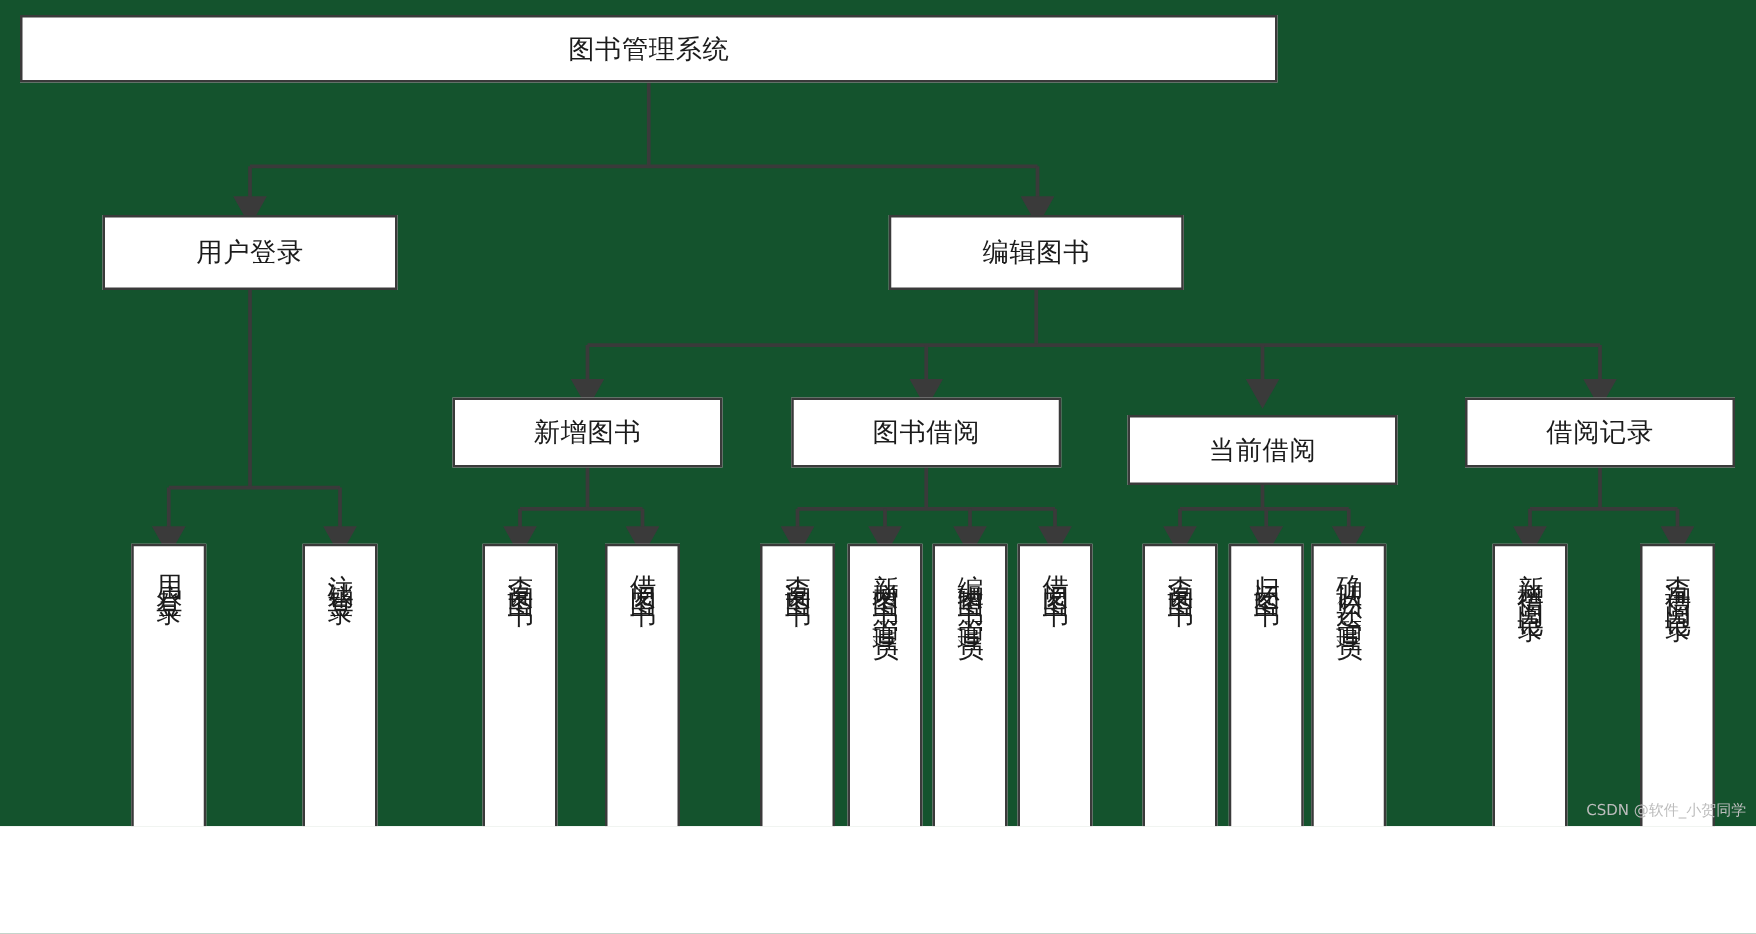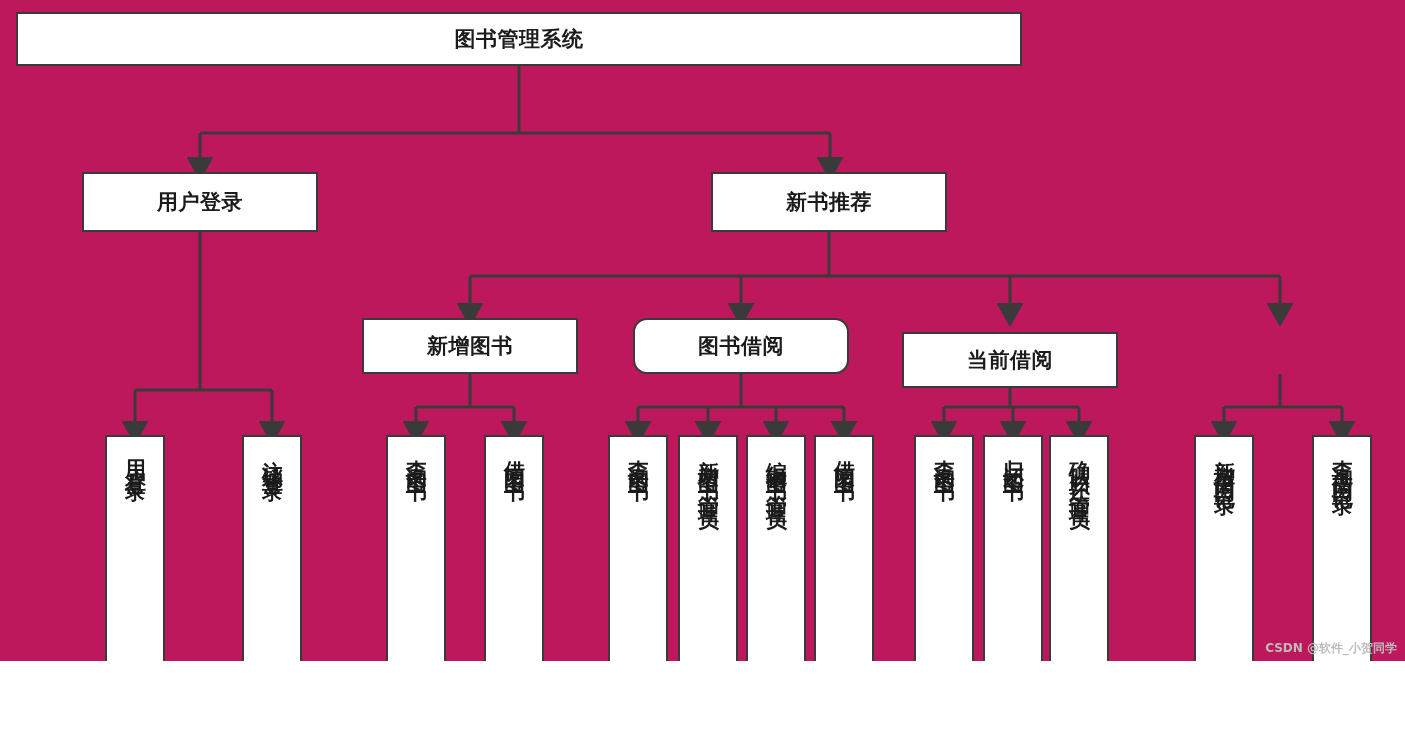--- a/index.html
+++ b/index.html
@@ -8,23 +8,22 @@
     padding: 0;
     background: #ffffff;
   }
   body {
     font-family: "DejaVu Sans", "Liberation Sans", sans-serif;
   }
   #canvas {
     position: relative;
     width: 1405px;
     height: 661px;
-    background: #be185d;
+    background: #14532d;
     overflow: hidden;
-    font-weight: bold;
   }
   svg#wires {
     position: absolute;
     left: 0;
     top: 0;
     width: 1405px;
     height: 747px;
     pointer-events: none;
   }
   .node {
@@ -132,32 +131,35 @@
   </svg>
 
   <div class="node horiz" style="left:16px; top:12px; width:1006px; height:54px;">
     <span class="node-label">图书管理系统</span>
   </div>
 
   <div class="node horiz" style="left:82px; top:172px; width:236px; height:60px;">
     <span class="node-label">用户登录</span>
   </div>
   <div class="node horiz" style="left:711px; top:172px; width:236px; height:60px;">
-    <span class="node-label">新书推荐</span>
+    <span class="node-label">编辑图书</span>
   </div>
 
   <div class="node horiz" style="left:362px; top:318px; width:216px; height:56px;">
     <span class="node-label">新增图书</span>
   </div>
-  <div class="node horiz" style="left:633px; top:318px; width:216px; height:56px;border-radius:14px;">
+  <div class="node horiz" style="left:633px; top:318px; width:216px; height:56px;">
     <span class="node-label">图书借阅</span>
   </div>
   <div class="node horiz" style="left:902px; top:332px; width:216px; height:56px;text-align:right;">
     <span class="node-label">当前借阅</span>
   </div>
+  <div class="node horiz" style="left:1172px; top:318px; width:216px; height:56px;">
+    <span class="node-label">借阅记录</span>
+  </div>
 
   <div class="node vert" style="left:105px; top:435px; width:60px; height:299px;">
     <span class="node-label">用户登录</span>
   </div>
   <div class="node vert" style="left:242px; top:435px; width:60px; height:299px;">
     <span class="node-label">注销登录</span>
   </div>
 
   <div class="node vert" style="left:386px; top:435px; width:60px; height:299px;">
     <span class="node-label">查询图书</span>

